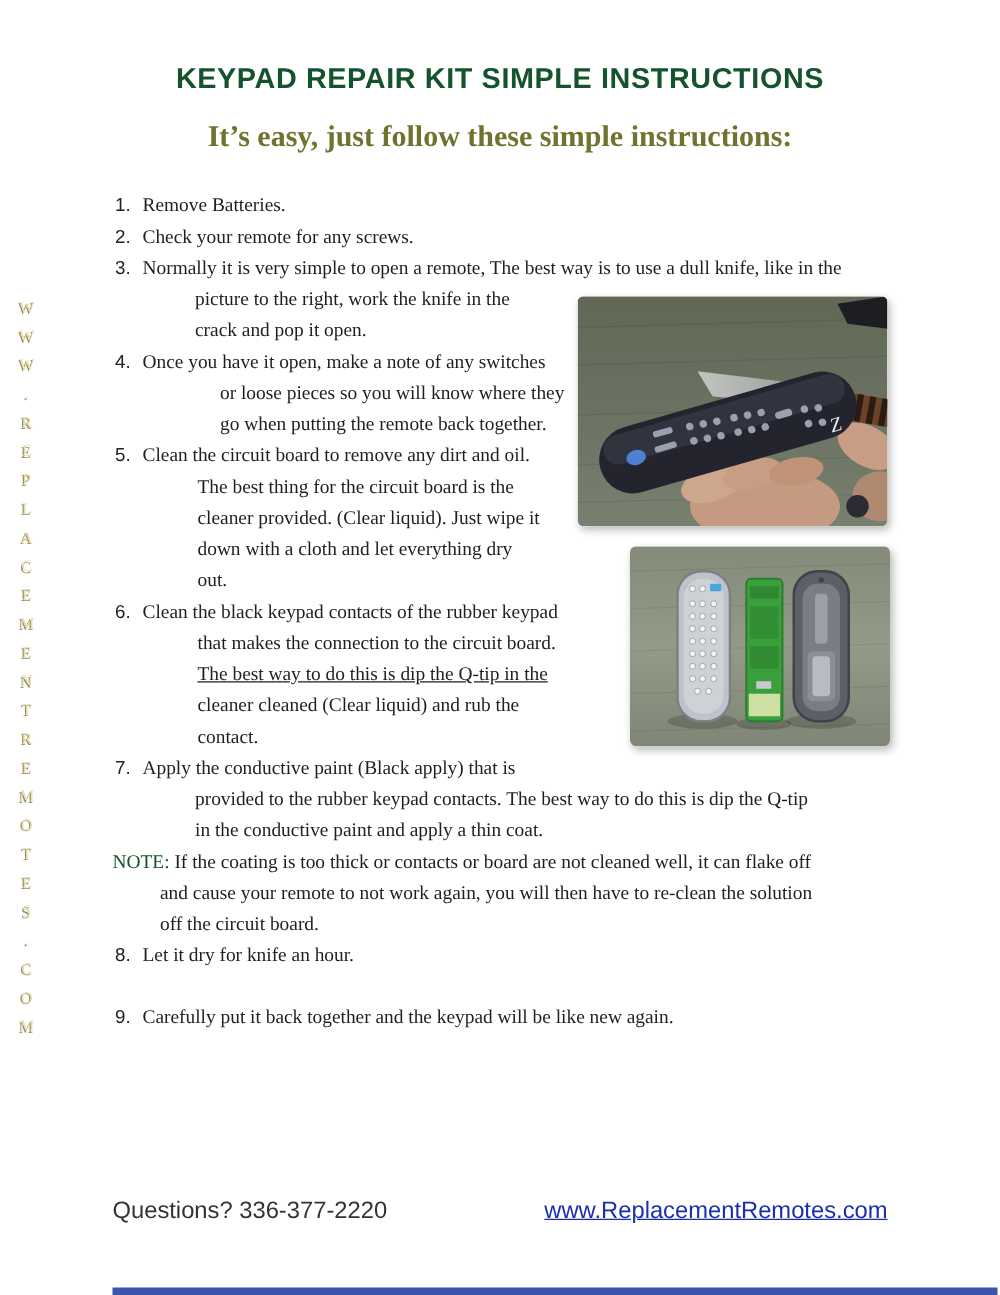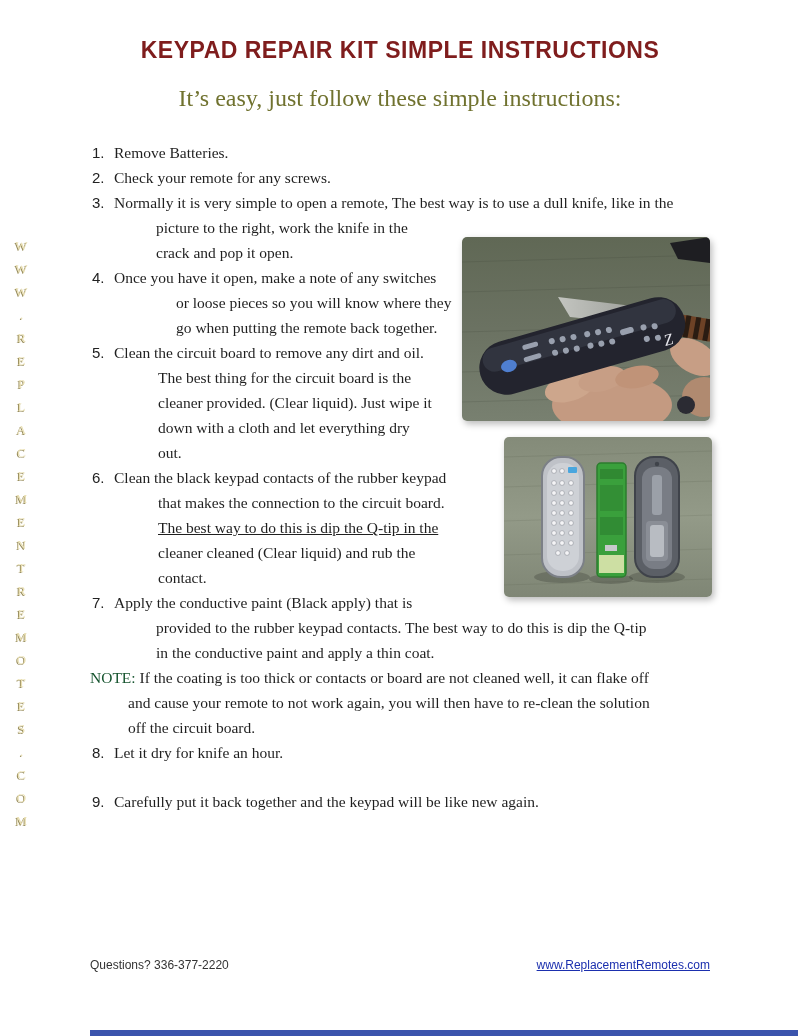--- a/index.html
+++ b/index.html
@@ -7,46 +7,46 @@
     position:relative;width:800px;height:1036px;background:#ffffff;
     font-family:"Liberation Serif",serif;color:#1f1f1f;overflow:hidden;
   }
   .watermark{
     position:absolute;left:13px;top:238px;
     writing-mode:vertical-rl;text-orientation:upright;
     font-family:"Liberation Serif",serif;font-size:13px;letter-spacing:8px;
     color:#e9dfb2;text-shadow:-1px 1px 0 #9a8f5f;user-select:none;
   }
   .title{
-    margin:36px 0 0;text-align:center;
+    margin:48px 0 0;text-align:center;
     font-family:"Liberation Sans",sans-serif;font-weight:700;
-    font-size:23px;line-height:28px;letter-spacing:.5px;color:#7f1d1d;
+    font-size:23px;line-height:28px;letter-spacing:.5px;color:#14532d;
   }
   .subtitle{
-    margin:18px 0 0;text-align:center;font-weight:400;
+    margin:18px 0 0;text-align:center;font-weight:700;
     font-family:"Liberation Serif",serif;font-size:24px;line-height:32px;
     color:#70722f;
   }
   .steps-wrap{margin:26px 60px 0 90px;}
   .step{position:relative;font-size:15.5px;line-height:25px;white-space:nowrap;}
   .step .num{
     position:absolute;left:2px;top:0;
     font-family:"Liberation Sans",sans-serif;font-size:15px;color:#222;
   }
   .step .line.first{padding-left:24px;}
   .steps-after .step + .step{margin-top:24px;}
   .note{position:relative;font-size:15.5px;line-height:25px;white-space:nowrap;}
   .note .note-label{color:#14532d;font-family:"Liberation Serif",serif;}
   .photo{position:absolute;border-radius:5px;box-shadow:2px 3px 7px rgba(0,0,0,.28);overflow:hidden;}
   #photo-top{left:462px;top:237px;width:248px;height:184px;}
   #photo-bottom{left:504px;top:437px;width:208px;height:160px;}
   .footer{
     position:absolute;left:90px;top:958px;width:620px;
     display:flex;justify-content:space-between;align-items:baseline;
-    font-family:"Liberation Sans",sans-serif;font-size:12px;color:#333;
+    font-family:"Liberation Sans",sans-serif;font-size:19px;color:#333;
   }
   .footer a{color:#1b2fae;text-decoration:underline;cursor:pointer;}
   .bottom-bar{position:absolute;left:90px;right:2px;bottom:0;height:6px;background:#3b54ad;}
 </style>
 </head>
 <body>
 
 <div class="page">
 
   <div class="watermark">WWW.REPLACEMENTREMOTES.COM</div>

